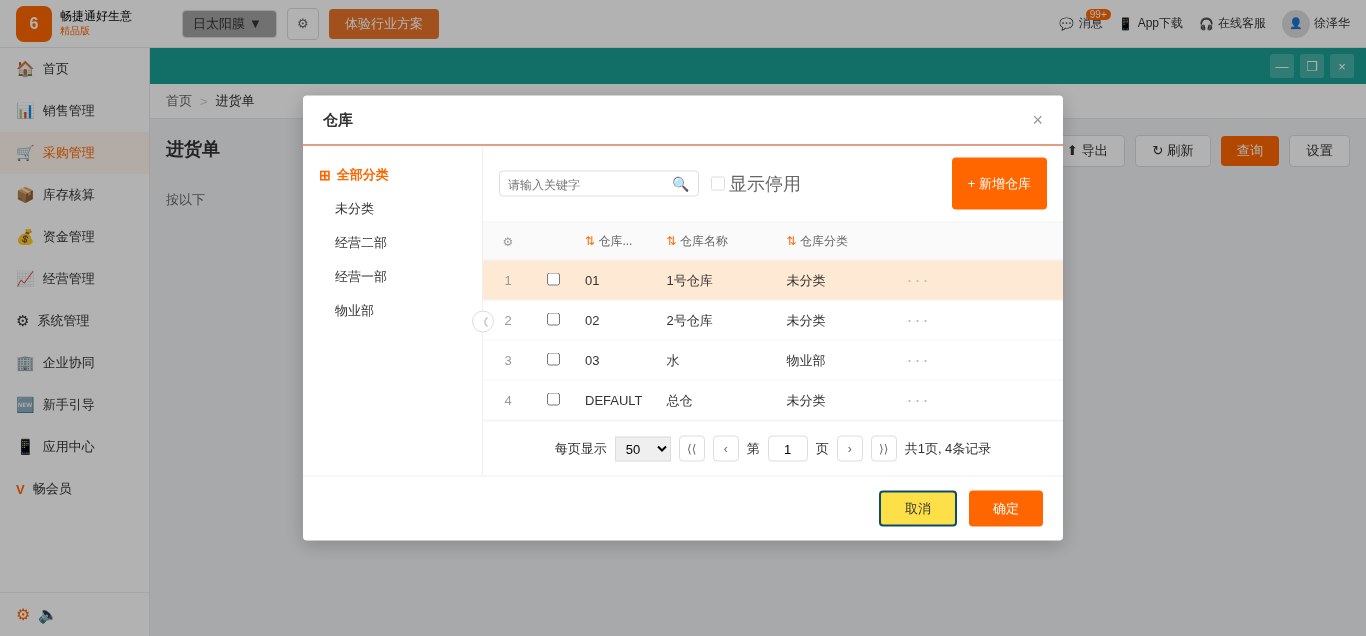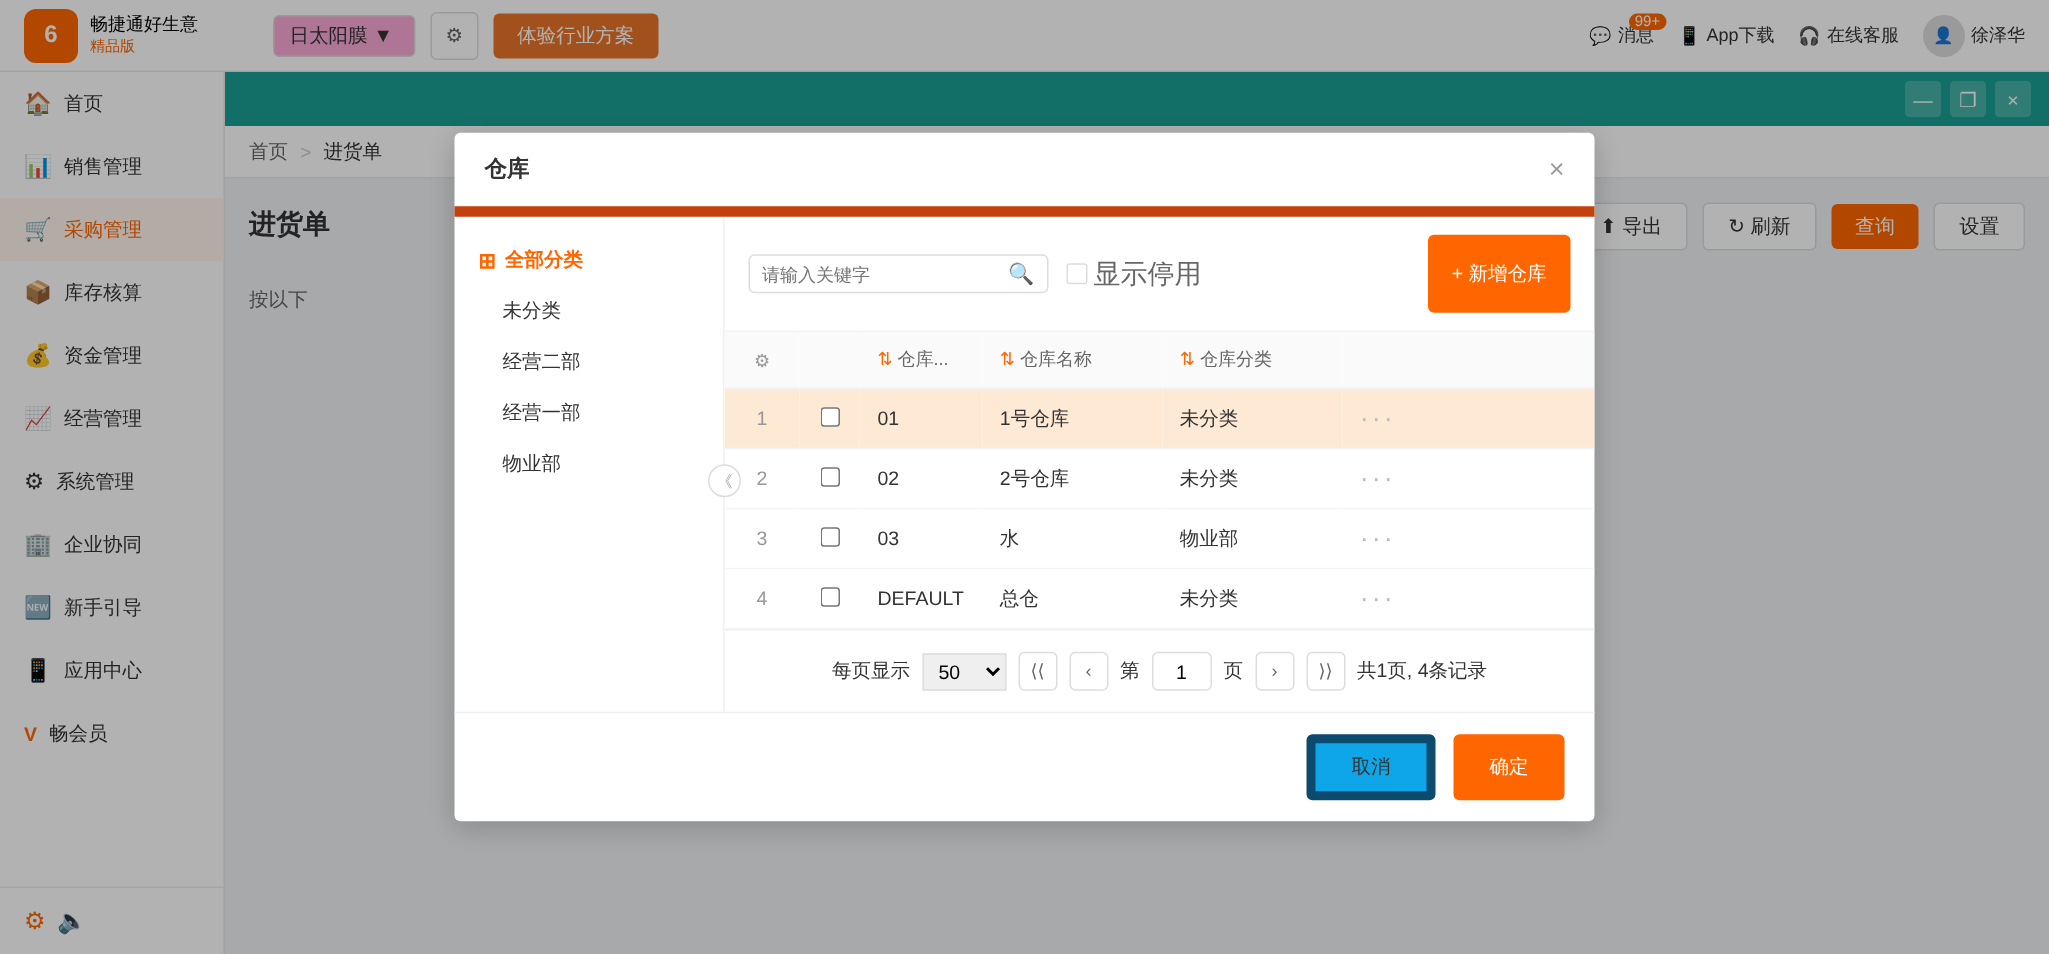--- a/index.html
+++ b/index.html
@@ -27,21 +27,21 @@
       border-radius: 8px;
       display: flex; align-items: center; justify-content: center;
       color: #fff; font-weight: bold; font-size: 16px;
       margin-right: 8px;
       flex-shrink: 0;
     }
     .logo-text { font-size: 12px; color: #000000; line-height: 1.3; }
     .logo-sub { font-size: 10px; color: #f60; }
     .nav-select {
       display: flex; align-items: center;
-      background: #f9a8d4; border: 1px solid #ddd; border-radius: 4px;
+      background: #a3a3a3; border: 1px solid #ddd; border-radius: 4px;
       padding: 4px 10px; margin-left: 16px; cursor: pointer;
       font-size: 13px; color: #333;
     }
     .nav-select span { margin-right: 4px; }
     .gear-btn {
       width: 32px; height: 32px; margin-left: 10px;
       border: 1px solid #ddd; border-radius: 4px;
       display: flex; align-items: center; justify-content: center;
       cursor: pointer; color: #666;
     }
@@ -131,21 +131,21 @@
       background: #fff;
       border-radius: 4px;
       box-shadow: 0 4px 20px rgba(0,0,0,0.2);
       z-index: 200;
       display: flex;
       flex-direction: column;
       max-height: 90vh;
     }
     .dialog-header {
       display: flex; align-items: center; justify-content: space-between;
-      padding: 14px 20px; border-bottom: 7px solid #c2410c;
+      padding: 14px 20px; border-bottom: 1px solid #c2410c;
     }
     .dialog-title { font-size: 15px; font-weight: bold; color: #333; }
     .dialog-close { cursor: pointer; color: #999; font-size: 18px; }
     .dialog-body { display: flex; flex: 1; overflow: hidden; }
 
     
     .left-panel {
       width: 180px; border-right: 1px solid #f0f0f0;
       padding: 12px 0; flex-shrink: 0;
       position: relative;
@@ -228,21 +228,21 @@
     }
     .per-page-select {
       border: 1px solid #ddd; border-radius: 0; padding: 3px 6px; font-size: 13px; outline: none;
     }
 
     
     .dialog-footer {
       display: flex; justify-content: flex-end; gap: 12px;
       padding: 14px 20px; border-top: 1px solid #f0f0f0;
     }
-    .btn-cancel { background: #0ea5e9; color: #333; border: 6px solid #0c4a6e; padding: 7px 24px; border-radius: 4px; cursor: pointer; font-size: 13px; }
+    .btn-cancel { background: #fde047; color: #333; border: 2px solid #0c4a6e; padding: 7px 24px; border-radius: 4px; cursor: pointer; font-size: 13px; }
     .btn-confirm { background: #f60; color: #fff; border: none; padding: 7px 24px; border-radius: 4px; cursor: pointer; font-size: 13px; }
 
     
     .teal-bar {
       height: 36px; background: #1aa094;
       display: flex; align-items: center; padding: 0 12px;
     }
     .window-controls { display: flex; gap: 6px; margin-left: auto; }
     .win-btn { width: 24px; height: 24px; background: rgba(255,255,255,0.2); border-radius: 3px; display: flex; align-items: center; justify-content: center; color: #fff; cursor: pointer; font-size: 13px; }
   </style>

